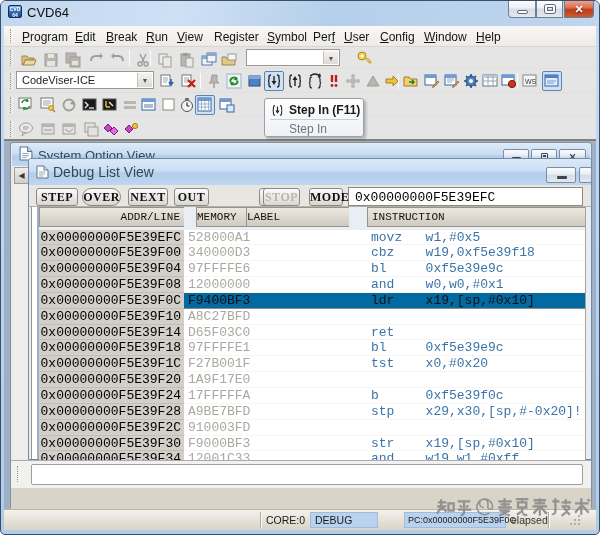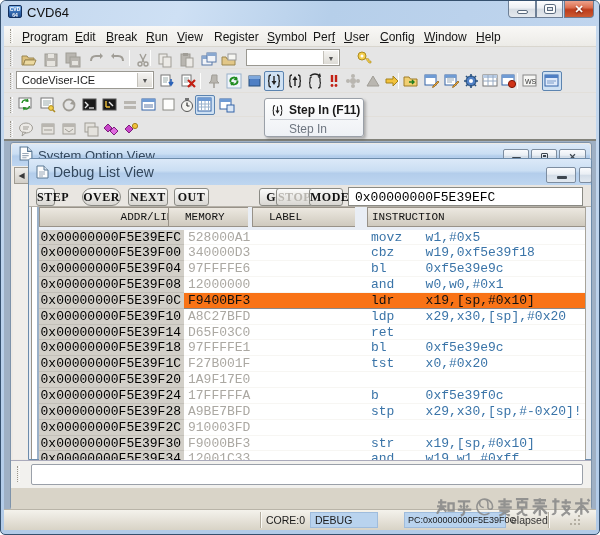--- a/index.html
+++ b/index.html
@@ -390,34 +390,34 @@
         <path d="M1 1 L8 1 L12 5 L12 13 L1 13 Z" fill="#fdfdfd" stroke="#5a7894"></path>
         <path d="M8 1 L8 5 L12 5" fill="#d8e2ec" stroke="#5a7894"></path>
         <path d="M3 7 h6 M3 9 h6 M3 11 h4" stroke="#9aa8b8" stroke-width="1"></path>
       </svg>
  <div class="childtxt abs" style="left:53px;top:164px;font-size:14px">Debug List View</div>
  <div class="mdibtn" style="left:546px;top:167px;width:30px;height:16px">
         <div class="abs" style="left:10px;top:8px;width:10px;height:3px;background:#3d4650;border-radius:1px"></div>
       </div>
  <div class="mdibtn" style="left:579px;top:167px;width:13px;height:16px"></div>
  <div class="abs" style="left:29px;top:185px;width:562px;height:22px;background:#e9e6e1;border-bottom:1px solid #b5b1a8"></div>
- <div class="dbtn" style="left:36px;width:19px;">STEP</div>
+ <div class="dbtn" style="left:36px;width:42px;">STEP</div>
  <div class="dbtn" style="left:82px;width:39px;border-radius:9px;">OVER</div>
  <div class="dbtn" style="left:128px;width:40px;">NEXT</div>
  <div class="dbtn" style="left:174px;width:35px;">OUT</div>
  <div class="dbtn" style="left:215px;width:34px;margin-left:44px;">GO</div>
- <div class="dbtn" style="left:263px;width:37px;color:#b9b6b0;margin-left:13px;">STOP</div>
+ <div class="dbtn" style="left:263px;width:37px;color:#b9b6b0;">STOP</div>
  <div class="dbtn" style="left:309px;width:34px;">MODE</div>
  <div class="abs" style="left:348px;top:187px;width:235px;height:19px;background:#fff;border:1px solid #8a8a84"></div>
  <div class="abs mono" style="left:355px;top:190px;font-size:13px;color:#000">0x00000000F5E39EFC</div>
  <div class="abs" style="left:585px;top:207px;width:1px;height:252px;background:#a8a49a"></div>
  <div class="abs" style="left:31px;top:207px;width:8px;height:252px;background:#fff;border-right:2px solid #9ab0c8;border-left:1px solid #989288"></div>
  <div class="hcell" style="left:39px;width:145px;padding-right:4px;text-align:right">ADDR/LINE</div>
- <div class="hcell" style="left:168px;width:80px;padding-left:16px">MEMORY</div>
- <div class="hcell" style="left:252px;width:103px;padding-left:16px">LABEL</div>
+ <div class="hcell" style="left:196px;width:80px;padding-left:0">MEMORY</div>
+ <div class="hcell" style="left:246px;width:103px;padding-left:0">LABEL</div>
  <div class="hcell" style="left:367px;width:218px;padding-left:4px">INSTRUCTION</div>
  <div class="row-addr" style="top:230px;height:15px;line-height:15px">0x00000000F5E39EFC</div>
  <div class="row-data" style="top:230px;height:15px">
         <span class="mem" style="line-height:15px">528000A1</span>
         <span class="ins" style="line-height:15px">movz   w1,#0x5</span>
       </div>
  <div class="row-addr" style="top:245px;height:16px;line-height:16px">0x00000000F5E39F00</div>
  <div class="row-data" style="top:245px;height:16px">
         <span class="mem" style="line-height:16px">340000D3</span>
         <span class="ins" style="line-height:16px">cbz    w19,0xf5e39f18</span>
@@ -426,28 +426,27 @@
  <div class="row-data" style="top:261px;height:16px">
         <span class="mem" style="line-height:16px">97FFFFE6</span>
         <span class="ins" style="line-height:16px">bl     0xf5e39e9c</span>
       </div>
  <div class="row-addr" style="top:277px;height:16px;line-height:16px">0x00000000F5E39F08</div>
  <div class="row-data" style="top:277px;height:16px">
         <span class="mem" style="line-height:16px">12000000</span>
         <span class="ins" style="line-height:16px">and    w0,w0,#0x1</span>
       </div>
  <div class="row-addr" style="top:293px;height:16px;line-height:16px">0x00000000F5E39F0C</div>
- <div class="row-data" style="top:293px;height:16px;background:#f97316;border-bottom-color:#8a8a8a">
+ <div class="row-data" style="top:293px;height:16px;background:#0369a1;border-bottom-color:#8a8a8a">
         <span class="mem" style="color:#111;line-height:16px">F9400BF3</span>
         <span class="ins" style="color:#111;line-height:16px">ldr    x19,[sp,#0x10]</span>
       </div>
  <div class="row-addr" style="top:309px;height:16px;line-height:16px">0x00000000F5E39F10</div>
  <div class="row-data" style="top:309px;height:16px">
         <span class="mem" style="line-height:16px">A8C27BFD</span>
-        <span class="ins" style="line-height:16px">ldp    x29,x30,[sp],#0x20</span>
       </div>
  <div class="row-addr" style="top:325px;height:15px;line-height:15px">0x00000000F5E39F14</div>
  <div class="row-data" style="top:325px;height:15px">
         <span class="mem" style="line-height:15px">D65F03C0</span>
         <span class="ins" style="line-height:15px">ret</span>
       </div>
  <div class="row-addr" style="top:340px;height:16px;line-height:16px">0x00000000F5E39F18</div>
  <div class="row-data" style="top:340px;height:16px">
         <span class="mem" style="line-height:16px">97FFFFE1</span>
         <span class="ins" style="line-height:16px">bl     0xf5e39e9c</span>

